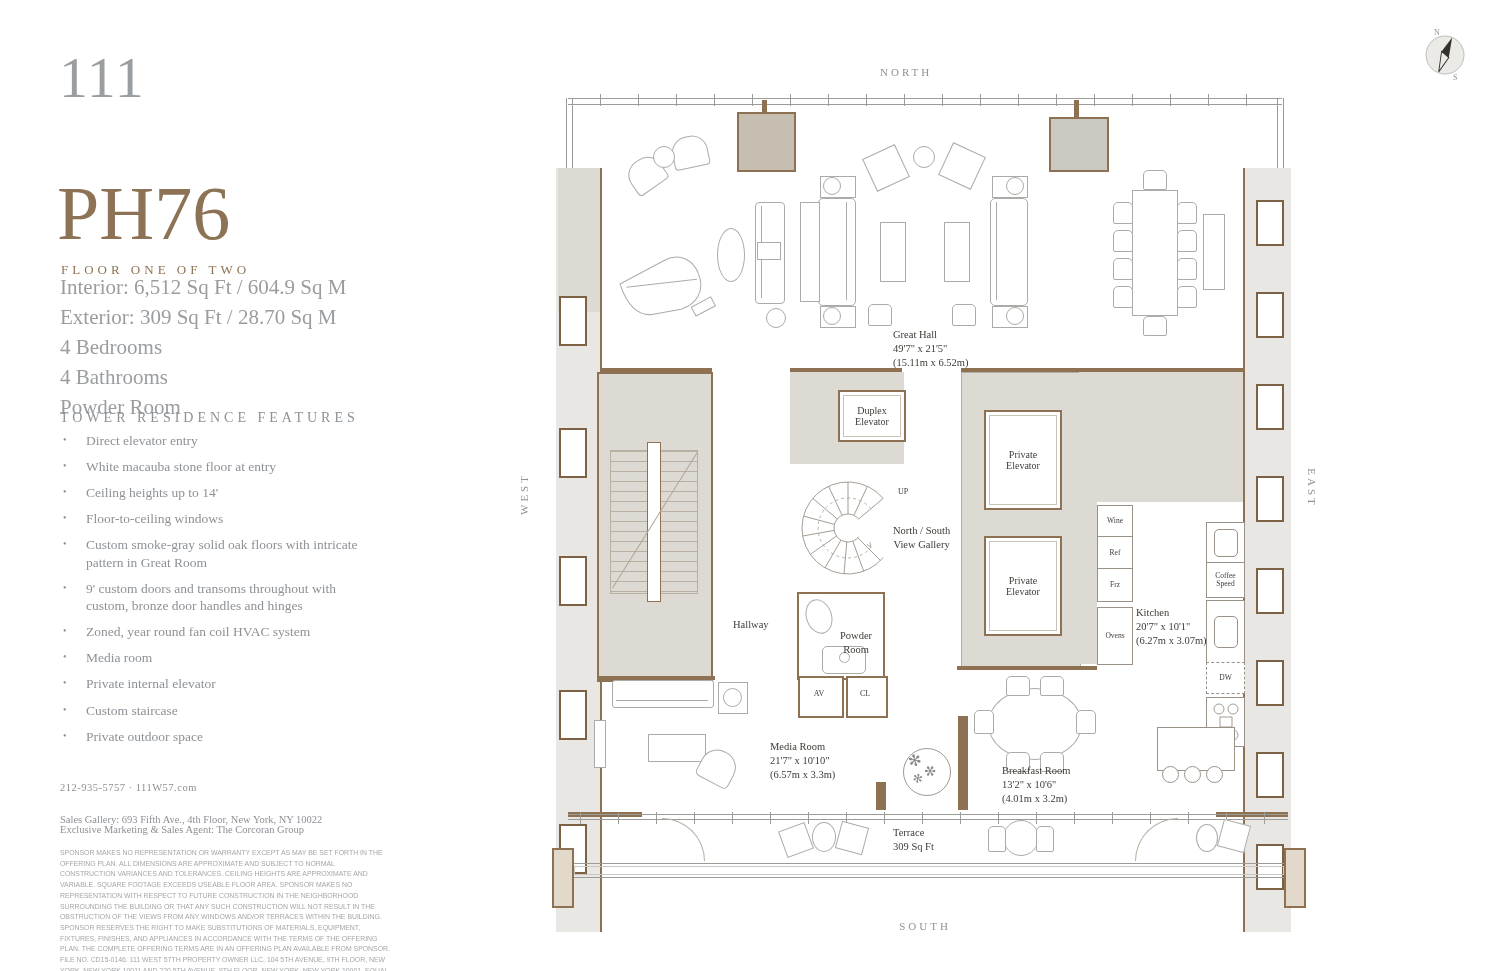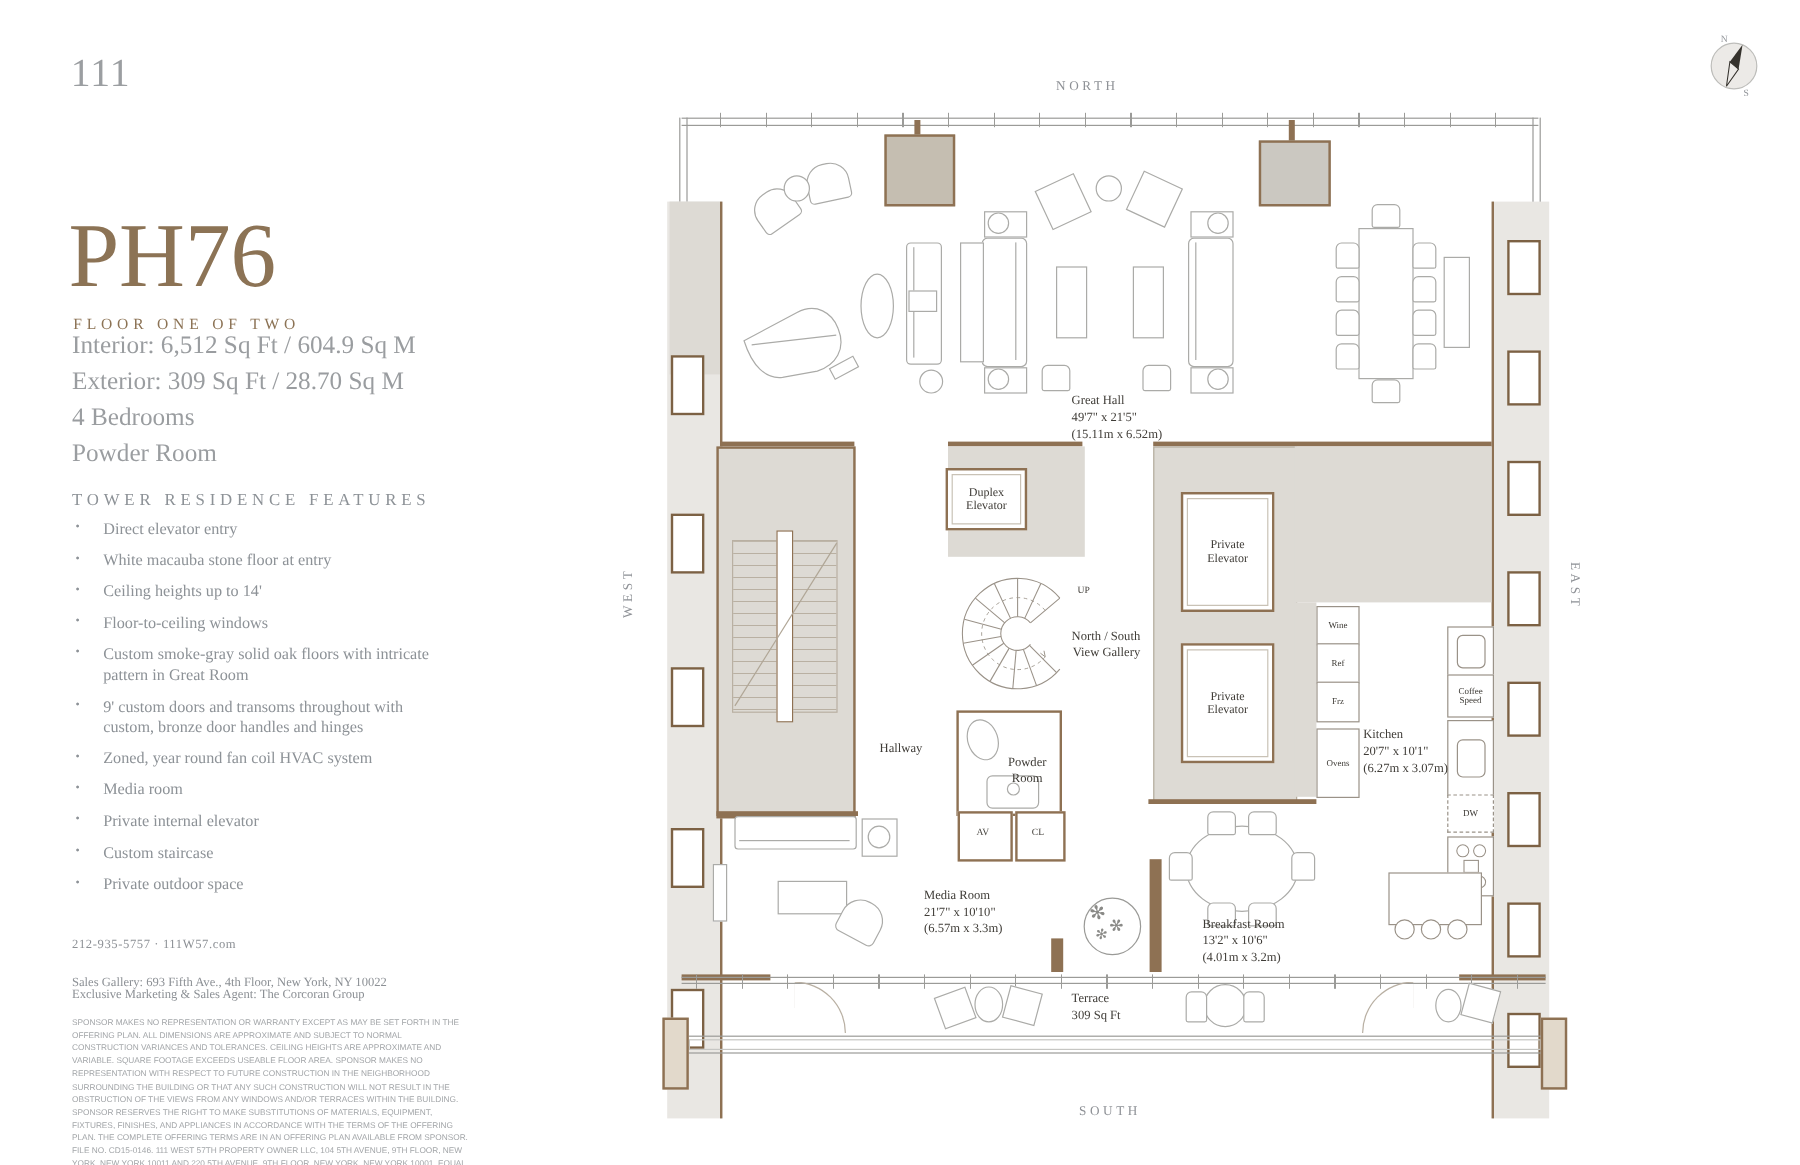--- a/index.html
+++ b/index.html
@@ -1,20 +1,20 @@
 <!DOCTYPE html>
 <html><head>
 <meta charset="utf-8">
 <style>
   html,body{margin:0;padding:0;background:#fff;}
   #page{position:relative;width:1500px;height:971px;background:#ffffff;overflow:hidden;
         font-family:"Liberation Serif","DejaVu Serif",serif;}
   .abs{position:absolute;}
   
-  .brand-num{left:59px;top:44px;font-size:33px;color:#9B9EA1;letter-spacing:1px;}
+  .brand-num{left:59px;top:44px;font-size:58px;color:#9B9EA1;letter-spacing:1px;}
   .brand-street{left:59px;top:98px;font-size:30px;color:#8C7355;}
   .unit-name{left:57px;top:170px;font-size:76px;color:#8C7355;}
   .unit-sub{left:61px;top:262px;font-size:13px;color:#8C7355;letter-spacing:4px;}
   .stats{left:60px;top:272px;font-size:21px;color:#9A9DA0;line-height:1.43;}
   .feat-head{left:60px;top:410px;font-size:14px;color:#8D9297;letter-spacing:4px;}
   ul.features{left:60px;top:432px;width:318px;margin:0;padding:0;list-style:none;
       font-size:13.5px;color:#8D9297;line-height:1.3;}
   ul.features li{position:relative;padding-left:26px;margin-bottom:8.5px;}
   ul.features li::before{content:"•";position:absolute;left:3px;top:1px;font-size:10px;}
   .devline{left:60px;top:745px;font-size:10.5px;color:#8C9095;line-height:1.4;}
@@ -50,20 +50,21 @@
 
 <div id="page">
 
   <div class="abs brand-num">111</div>
   <div class="abs unit-name">PH76</div>
   <div class="abs unit-sub">FLOOR ONE OF TWO</div>
   <div class="abs stats">
     <div>Interior: 6,512 Sq Ft / 604.9 Sq M</div>
     <div>Exterior: 309 Sq Ft / 28.70 Sq M</div>
     <div>4 Bedrooms</div>
+    <div>4 Bathrooms</div>
     <div>Powder Room</div>
   </div>
   <div class="abs feat-head">TOWER RESIDENCE FEATURES</div>
   <ul class="abs features">
     <li>Direct elevator entry</li>
     <li>White macauba stone floor at entry</li>
     <li>Ceiling heights up to 14'</li>
     <li>Floor-to-ceiling windows</li>
     <li>Custom smoke-gray solid oak floors with intricate pattern in Great Room</li>
     <li>9' custom doors and transoms throughout with custom, bronze door handles and hinges</li>
@@ -123,21 +124,21 @@
   <div class="wall" style="left:600px;top:368px;width:112px;height:4px;"></div>
   <div class="wall" style="left:790px;top:368px;width:112px;height:4px;"></div>
   <div class="wall" style="left:961px;top:368px;width:282px;height:4px;"></div>
 
   <div class="core" style="left:597px;top:372px;width:112px;height:306px;border:2px solid #8E7153;"></div>
   <div class="abs" style="left:610px;top:450px;width:86px;height:142px;border:1px solid #B9B0A2;background:repeating-linear-gradient(180deg,#B9B0A2 0 1px,transparent 1px 10px);"></div>
   <div class="abs" style="left:647px;top:442px;width:12px;height:158px;background:#fff;border:1px solid #8E7153;"></div>
   <div class="abs" style="left:612px;top:588px;width:160px;height:0;border-top:1px solid #B0A696;transform:rotate(-58deg);transform-origin:0 0;"></div>
 
   <div class="core" style="left:790px;top:372px;width:114px;height:92px;"></div>
-  <div class="elvbox" style="left:788px;top:390px;width:64px;height:48px;">
+  <div class="elvbox" style="left:838px;top:390px;width:64px;height:48px;">
     <div class="c2" style="font-size:10px;color:#3F3C37;">Duplex
 Elevator</div>
   </div>
 
   <svg class="abs" style="left:798px;top:476px;" width="110" height="110" viewBox="0 0 110 110">
     <g stroke="#9A9288" stroke-width="0.9" fill="none">
       <path d="M85.2 22.4 A46 46 0 1 0 85.2 81.6"></path>
       <path d="M60.7 43 A14 14 0 1 0 60.7 61"></path>
       <line x1="60.7" y1="43" x2="85.2" y2="22.4"></line>
       <line x1="55.9" y1="39.3" x2="69.4" y2="10.3"></line>
@@ -304,21 +305,21 @@
   <div class="chair" style="left:988px;top:826px;width:16px;height:24px;"></div>
   <div class="chair" style="left:1036px;top:826px;width:16px;height:24px;"></div>
   <div class="fur" style="left:1196px;top:824px;width:20px;height:26px;border-radius:50%;"></div>
   <div class="fur" style="left:1220px;top:822px;width:26px;height:26px;transform:rotate(15deg);"></div>
 
   <div class="lbl" style="left:893px;top:328px;">
     <div>Great Hall</div>
     <div>49'7" x 21'5"</div>
     <div>(15.11m x 6.52m)</div>
   </div>
-  <div class="lbl c2" style="left:893px;top:524px;text-align:right;">North / South
+  <div class="lbl c2" style="left:893px;top:524px;text-align:center;">North / South
 View Gallery</div>
   <div class="lbl" style="left:733px;top:618px;">Hallway</div>
   <div class="lbl c2" style="left:832px;top:629px;width:48px;">Powder
 Room</div>
   <div class="lbl" style="left:1136px;top:606px;">
     <div>Kitchen</div>
     <div>20'7" x 10'1"</div>
     <div>(6.27m x 3.07m)</div>
   </div>
   <div class="lbl" style="left:770px;top:740px;">

